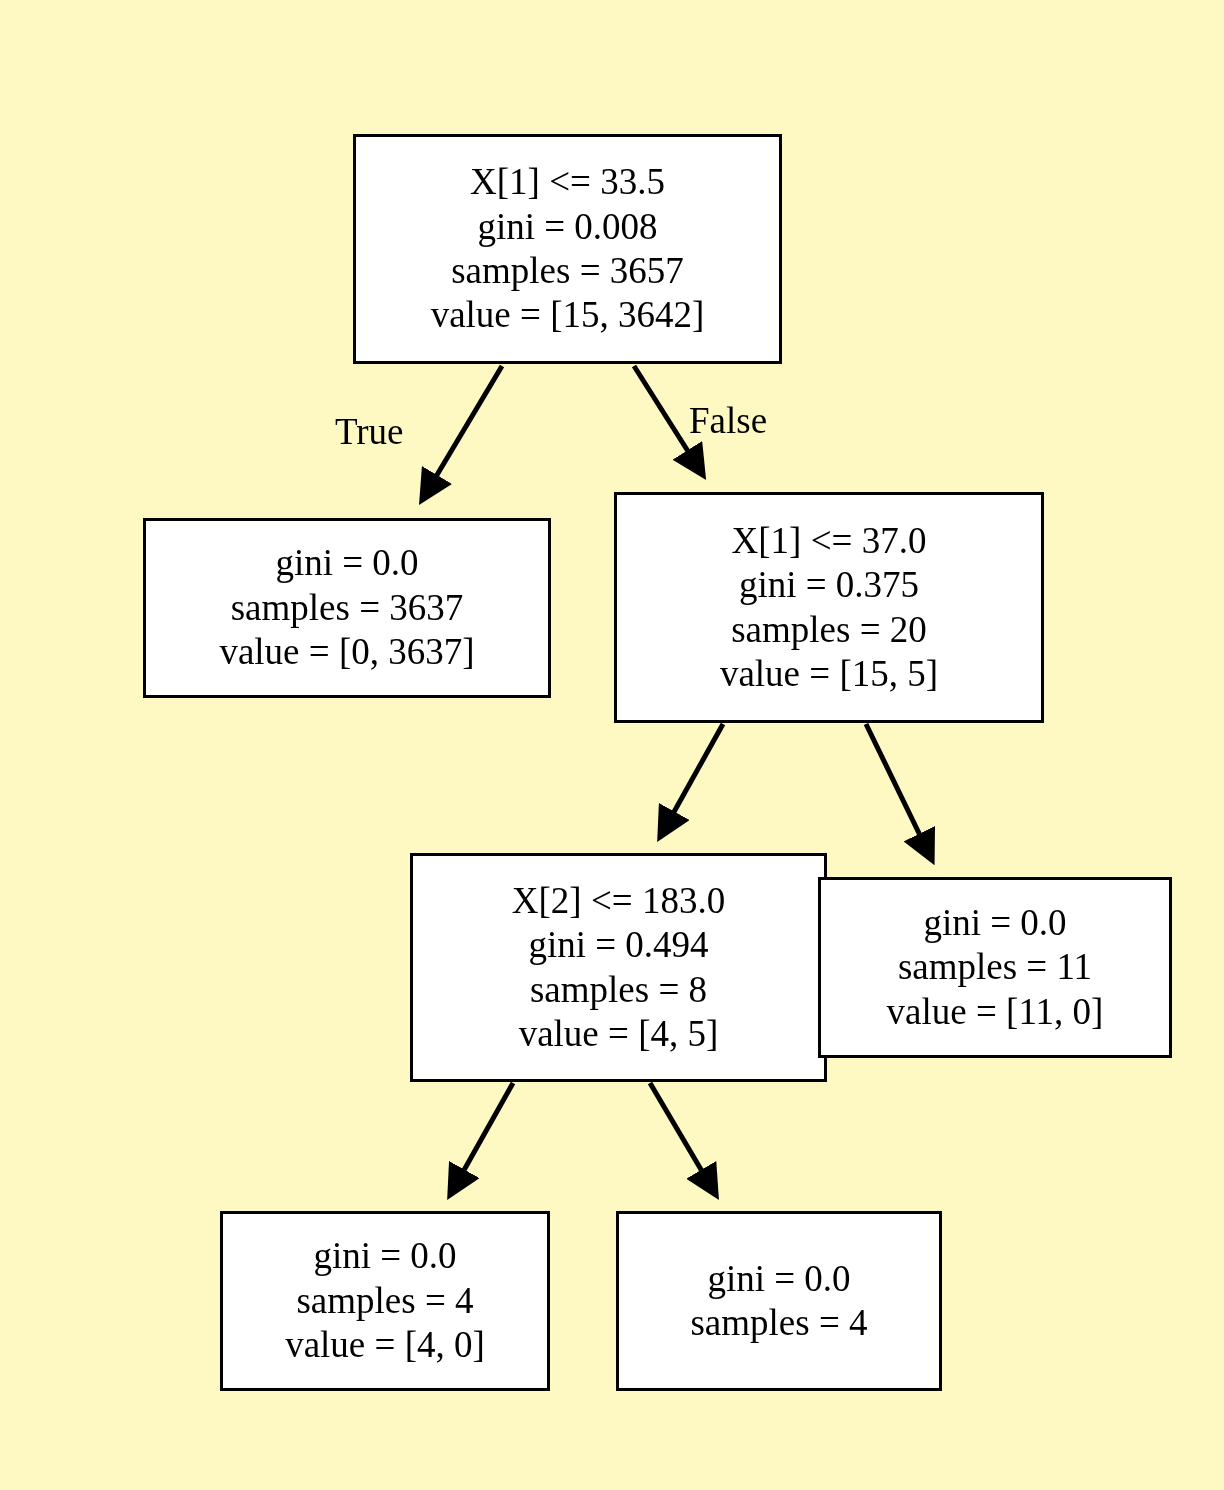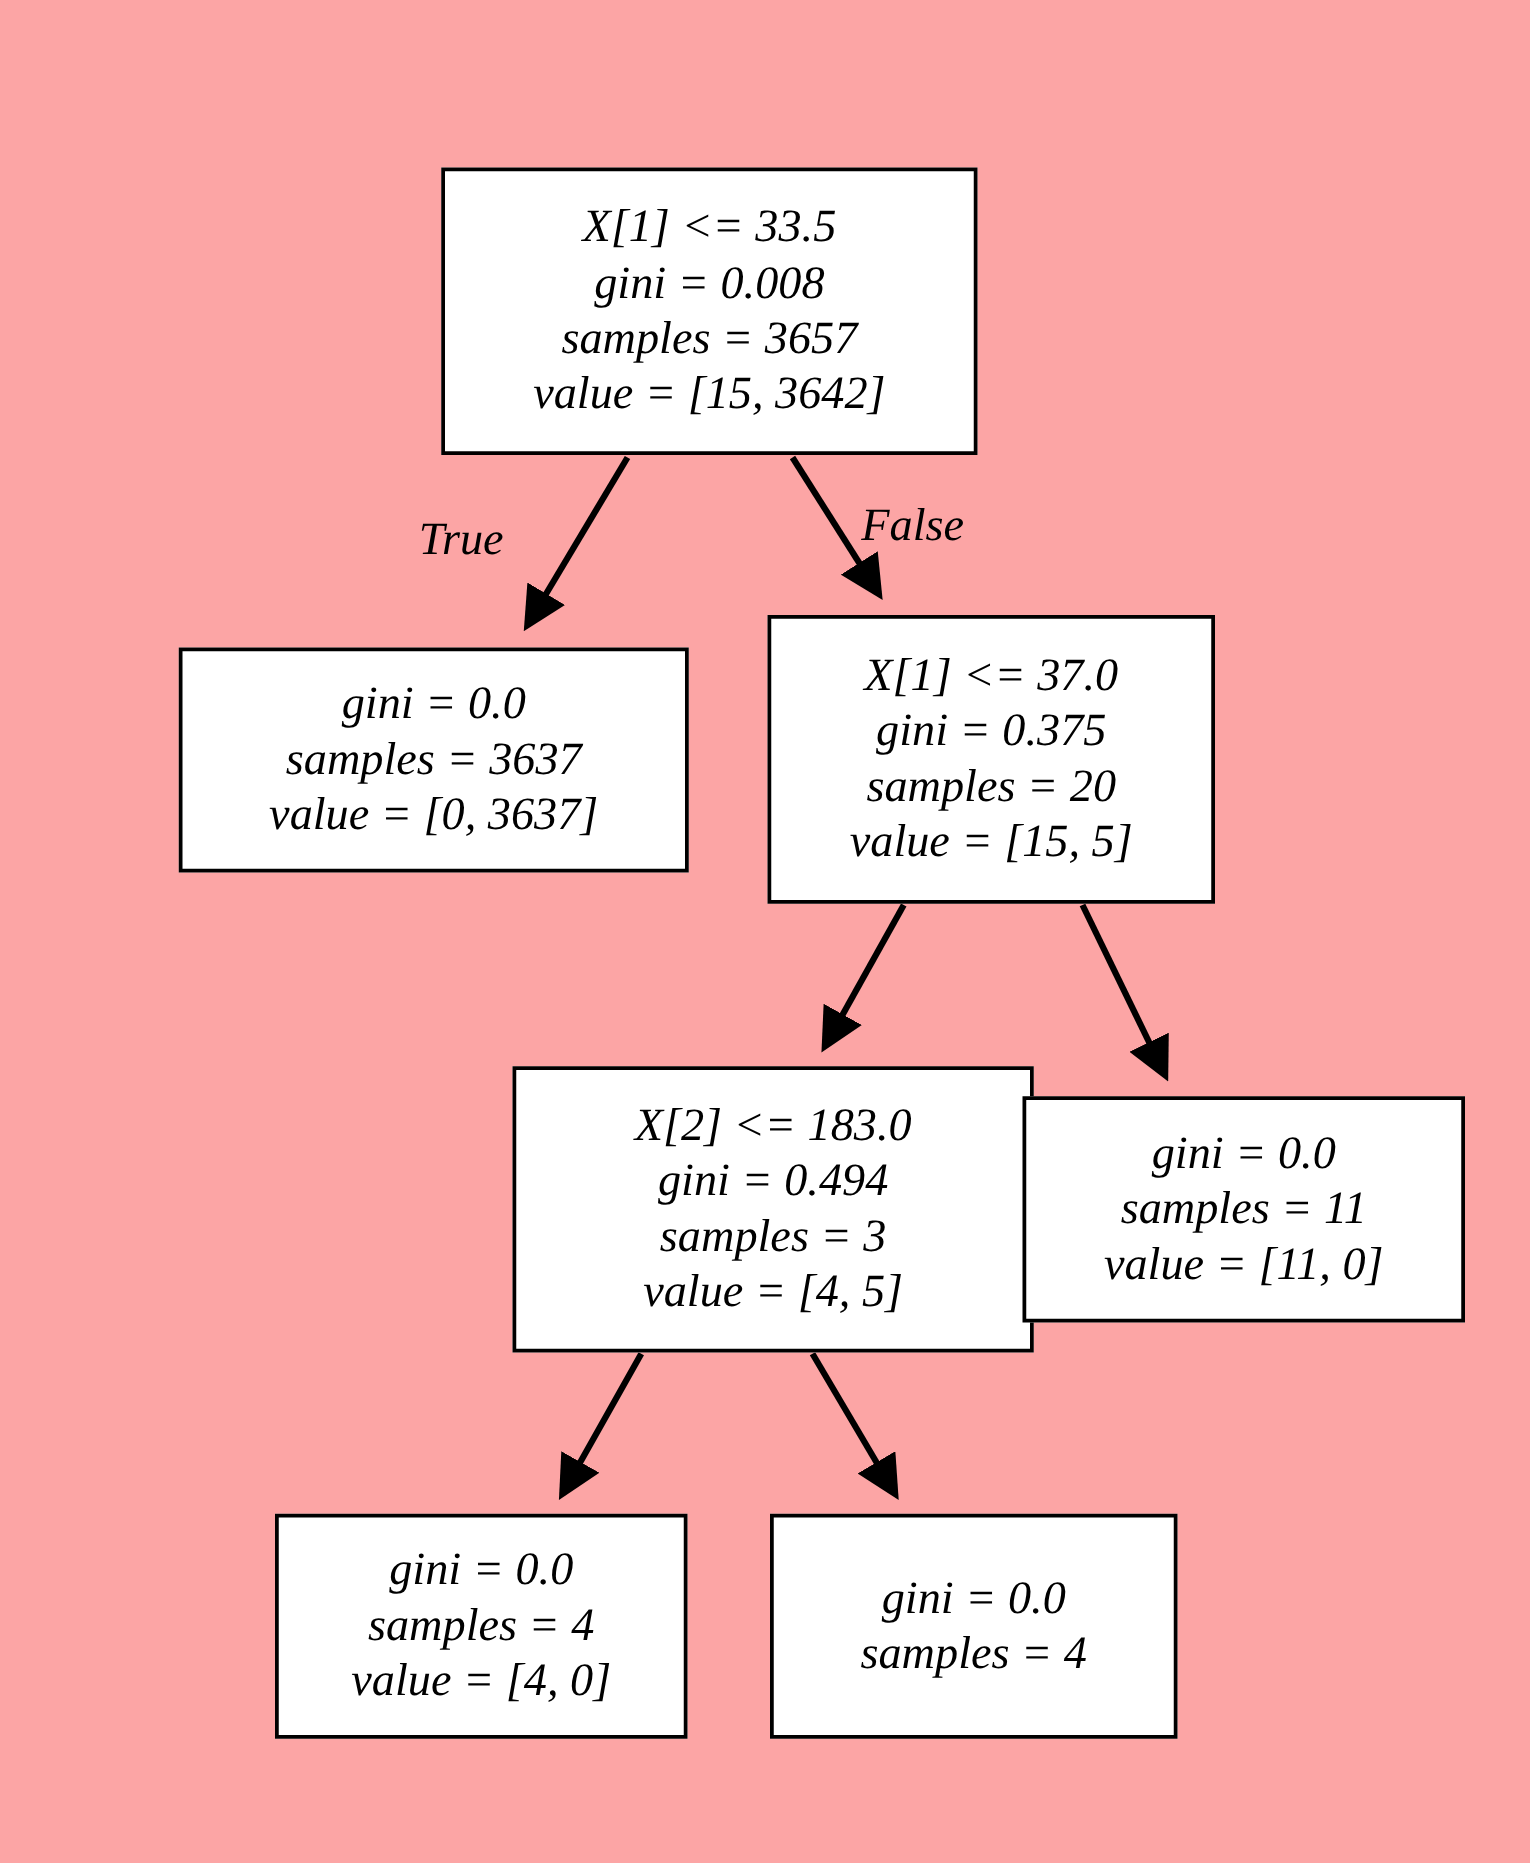--- a/index.html
+++ b/index.html
@@ -4,24 +4,23 @@
 <style>
   html, body {
     margin: 0;
     padding: 0;
     background: #ffffff;
   }
   #canvas {
     position: relative;
     width: 1224px;
     height: 1490px;
-    background: #fca5a5;
+    background: #fef9c3;
     font-family: "Liberation Serif", "DejaVu Serif", serif;
     overflow: hidden;
-    font-style: italic;
   }
   svg#edges {
     position: absolute;
     left: 0;
     top: 0;
     width: 1224px;
     height: 1490px;
     pointer-events: none;
   }
   .node {
@@ -82,31 +81,31 @@
     <span class="line">samples = 3657</span>
     <span class="line">value = [15, 3642]</span>
   </div>
 
   <div class="node" style="left:143px; top:518px; width:408px; height:180px;">
     <span class="line">gini = 0.0</span>
     <span class="line">samples = 3637</span>
     <span class="line">value = [0, 3637]</span>
   </div>
 
-  <div class="node" style="left:614px; top:492px; width:358px; height:231px;">
+  <div class="node" style="left:614px; top:492px; width:430px; height:231px;">
     <span class="line">X[1] &lt;= 37.0</span>
     <span class="line">gini = 0.375</span>
     <span class="line">samples = 20</span>
     <span class="line">value = [15, 5]</span>
   </div>
 
   <div class="node" style="left:410px; top:853px; width:417px; height:229px;">
     <span class="line">X[2] &lt;= 183.0</span>
     <span class="line">gini = 0.494</span>
-    <span class="line">samples = 3</span>
+    <span class="line">samples = 8</span>
     <span class="line">value = [4, 5]</span>
   </div>
 
   <div class="node" style="left:818px; top:877px; width:354px; height:181px;">
     <span class="line">gini = 0.0</span>
     <span class="line">samples = 11</span>
     <span class="line">value = [11, 0]</span>
   </div>
 
   <div class="node" style="left:220px; top:1211px; width:330px; height:180px;">

